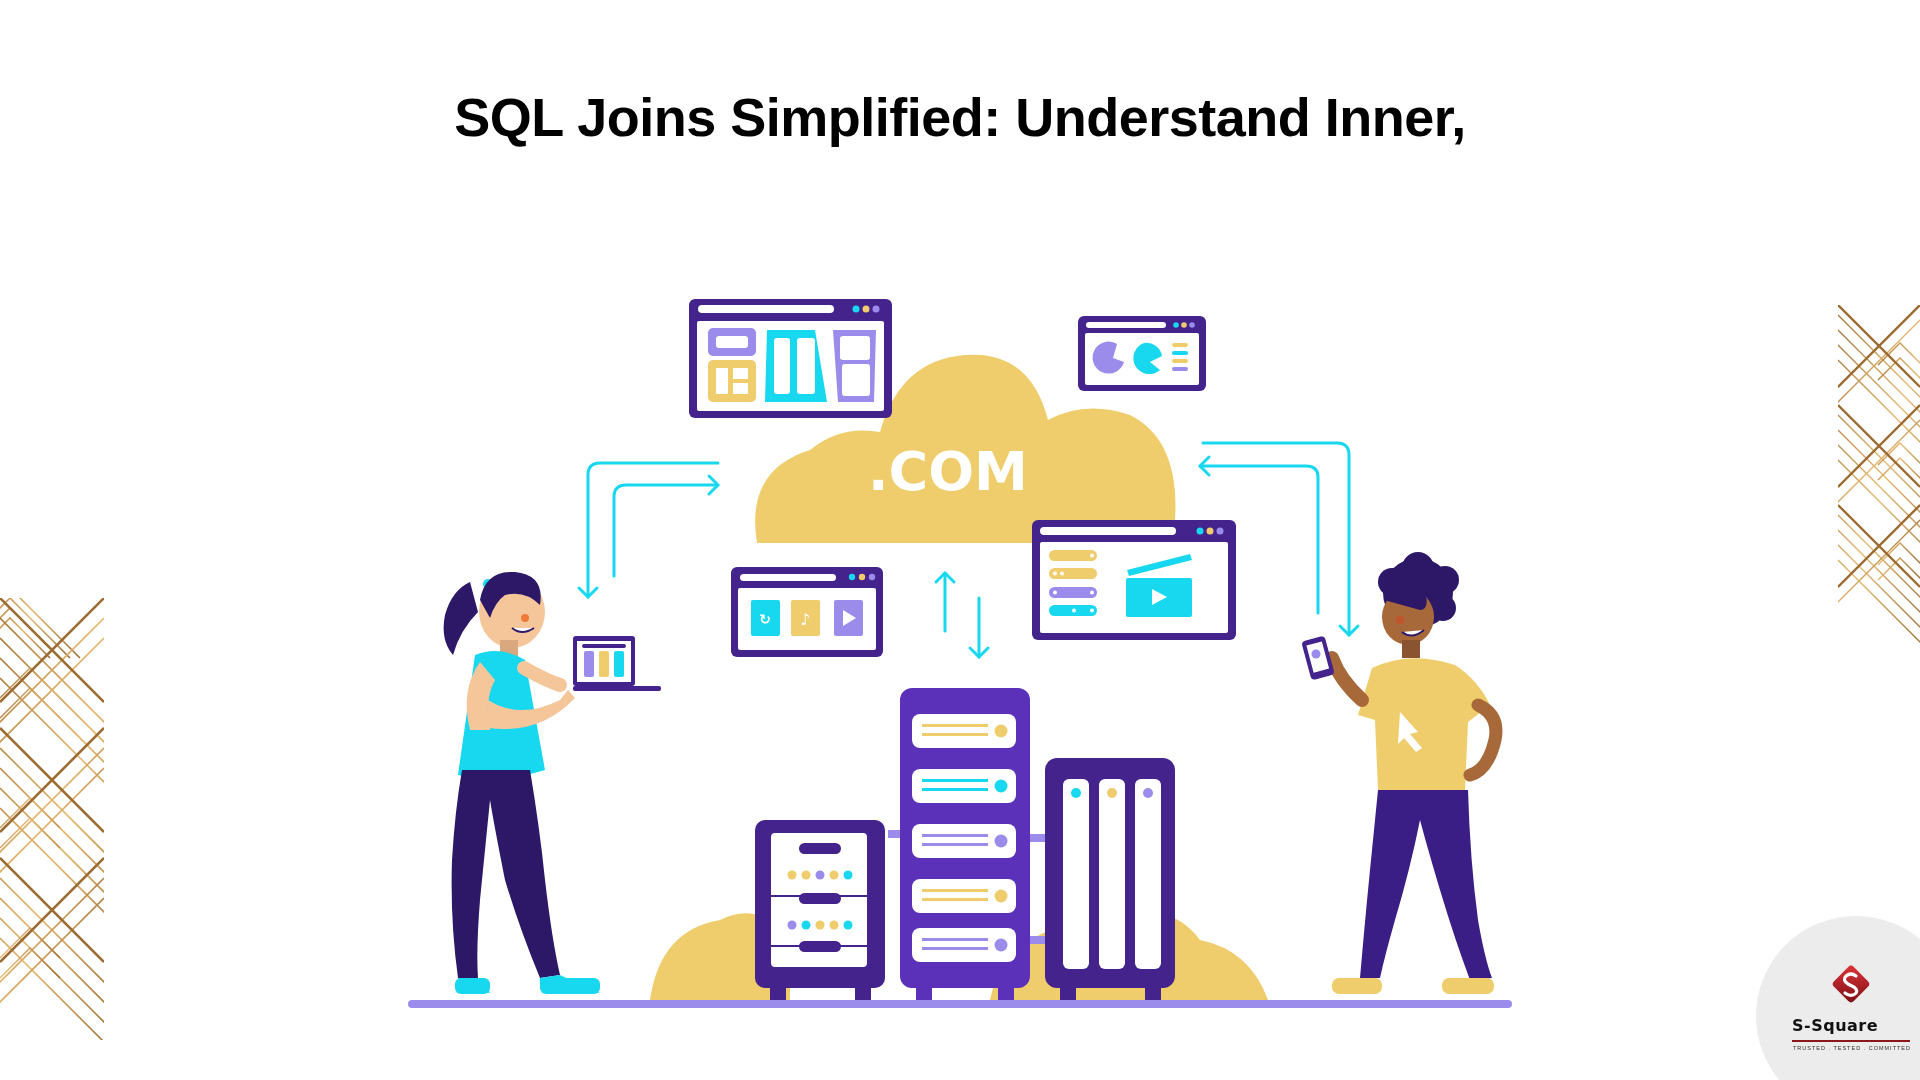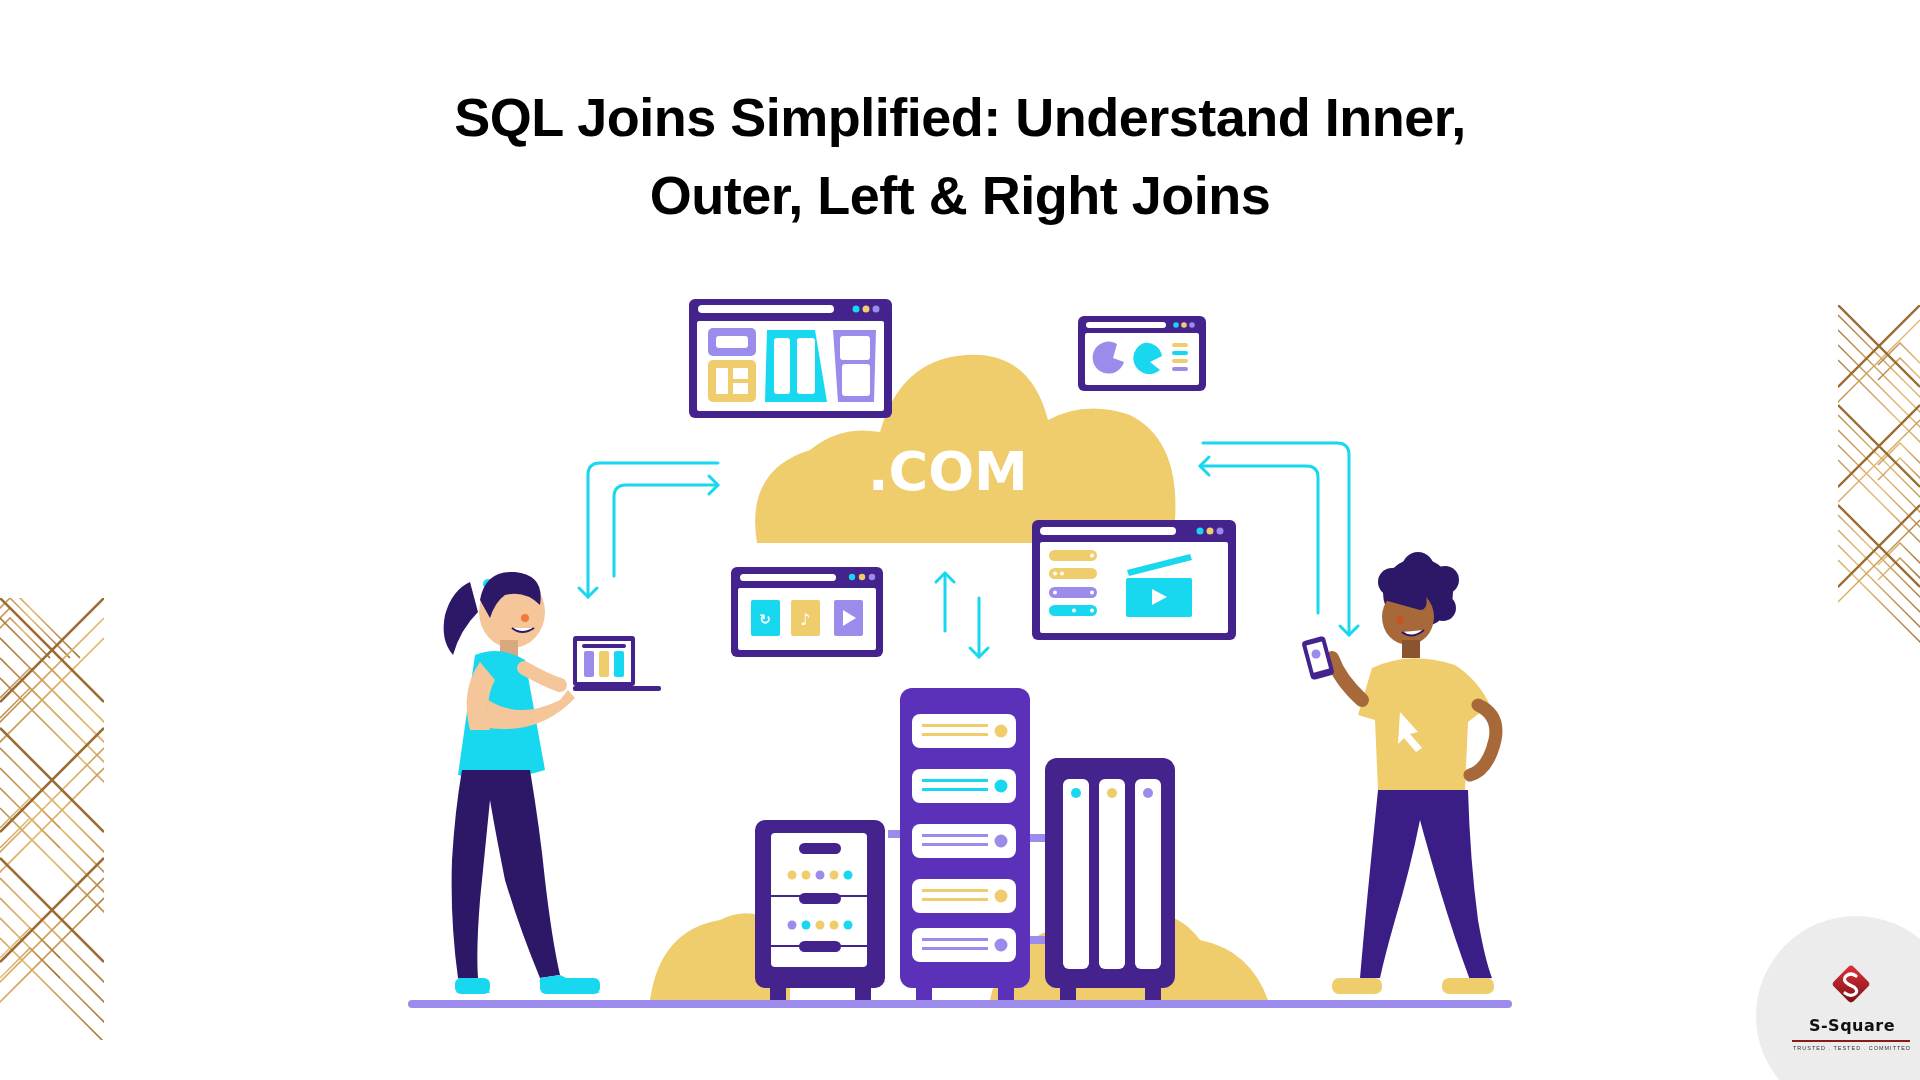--- a/index.html
+++ b/index.html
@@ -5,31 +5,30 @@
   html,body{margin:0;padding:0;}
   body{width:1920px;height:1080px;background:#ffffff;position:relative;overflow:hidden;font-family:"Liberation Sans",sans-serif;}
   .title{position:absolute;left:0;top:78px;width:1920px;text-align:center;font-family:"Liberation Sans",sans-serif;font-weight:700;font-size:54px;line-height:78px;color:#000;letter-spacing:-0.5px;}
   .title span{display:block;}
   .pattern{position:absolute;}
   .pattern-left{left:0;top:598px;width:104px;height:442px;}
   .pattern-right{left:1838px;top:305px;width:82px;height:342px;}
   .illus{position:absolute;left:0;top:0;width:1920px;height:1080px;}
   .logo{position:absolute;left:1756px;top:916px;width:200px;height:200px;border-radius:50%;background:#ececec;}
   .logo-mark{position:absolute;left:1829px;top:962px;width:44px;height:44px;}
-  .logo-name{position:absolute;left:1792px;top:1016px;width:120px;text-align:center;font-family:"DejaVu Sans",sans-serif;font-weight:700;font-size:16px;color:#111;letter-spacing:0.5px;}
+  .logo-name{position:absolute;left:1792px;top:1016px;width:120px;font-family:"DejaVu Sans",sans-serif;font-weight:700;font-size:16px;color:#111;letter-spacing:0.5px;}
   .logo-line{position:absolute;left:1792px;top:1040px;width:118px;height:2px;background:#8a1a1a;}
   .logo-tag{position:absolute;left:1790px;top:1045px;width:124px;text-align:center;font-size:5.5px;color:#333;letter-spacing:1px;white-space:nowrap;}
   .com-text{position:absolute;left:868px;top:440px;width:220px;text-align:left;font-family:"DejaVu Sans",sans-serif;font-weight:700;font-size:54px;color:#ffffff;}
 </style>
 </head>
 <body>
 
 <div class="title">
   <span>SQL Joins Simplified: Understand Inner,</span>
-  <span>Outer, Left &amp; Right Joins</span>
 </div>
 
 <svg class="pattern pattern-left" viewBox="0 0 104 442" preserveAspectRatio="none">
   <defs>
     <linearGradient id="gl" x1="0" y1="0" x2="1" y2="1">
       <stop offset="0" stop-color="#a8783a"></stop>
         <stop offset="0.5" stop-color="#e6b970"></stop>
         <stop offset="1" stop-color="#9a6a30"></stop>
     </linearGradient>
     <clipPath id="cl">

